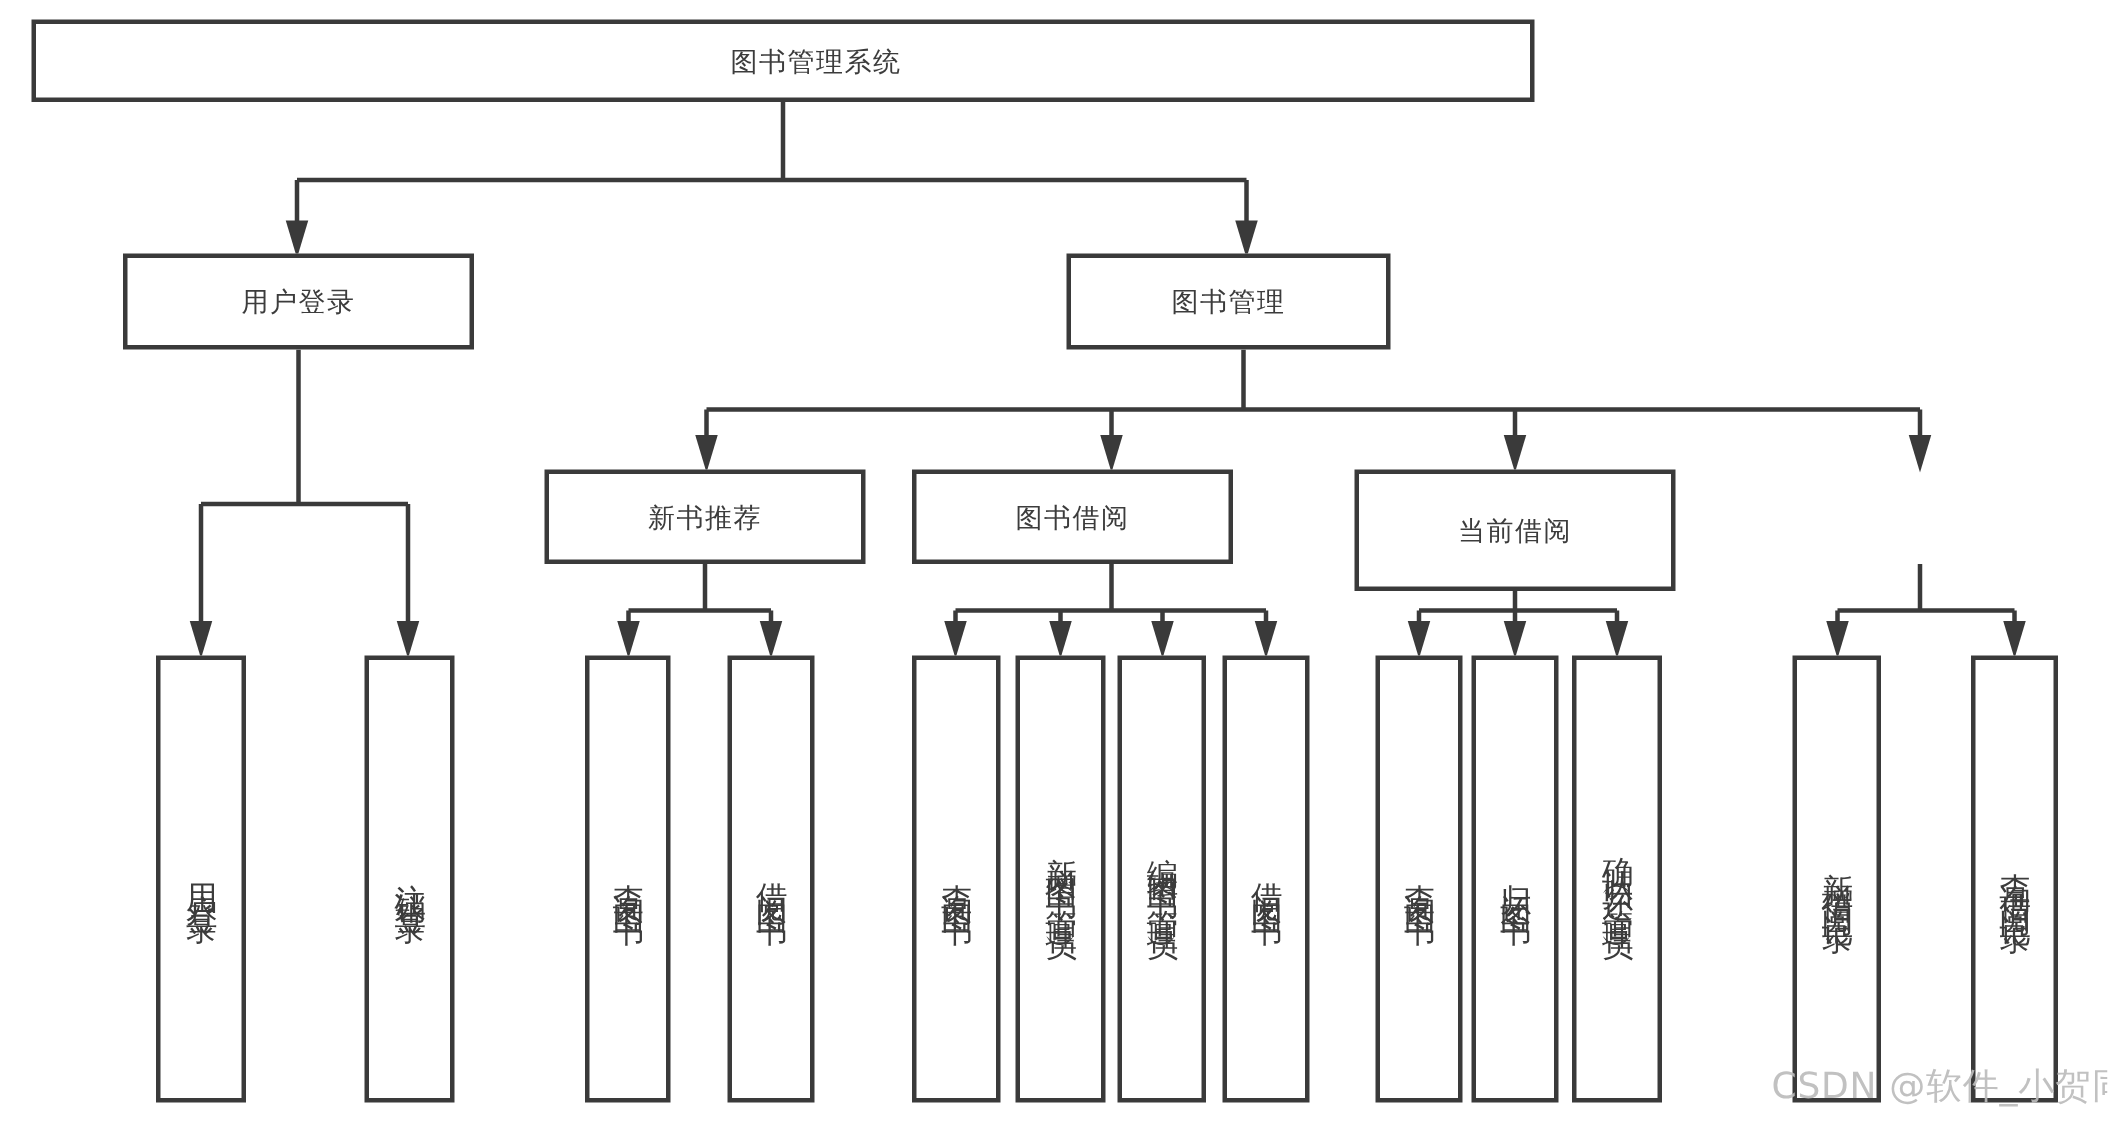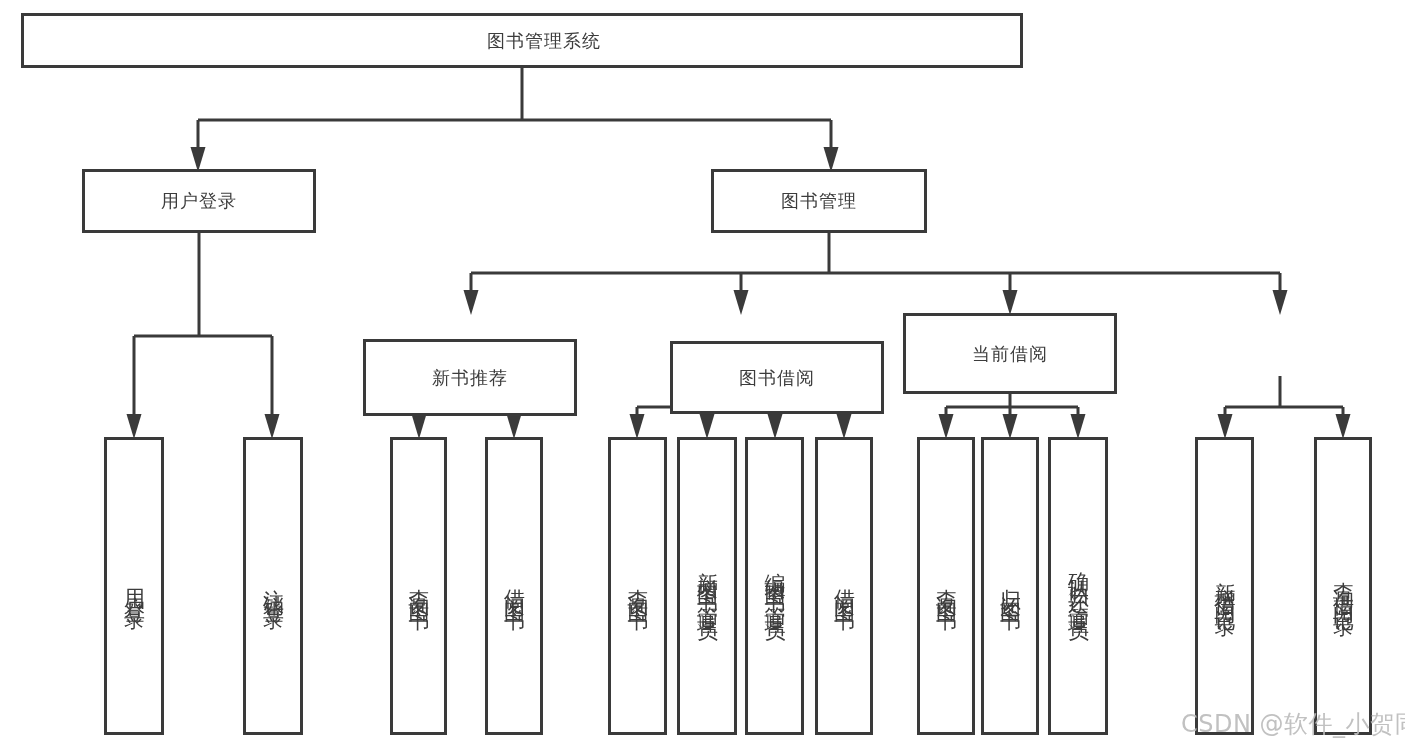--- a/index.html
+++ b/index.html
@@ -66,22 +66,22 @@
       <path d="M1225 439 L1217.5 414 L1232.5 414 Z"></path>
       <path d="M1343 439 L1335.5 414 L1350.5 414 Z"></path>
     </g>
   </svg>
 
   <div class="node h-node" style="left:21px;top:13px;width:1002px;height:55px;padding-left:44px;">图书管理系统</div>
 
   <div class="node h-node" style="left:82px;top:169px;width:234px;height:64px;">用户登录</div>
   <div class="node h-node" style="left:711px;top:169px;width:216px;height:64px;">图书管理</div>
 
-  <div class="node h-node" style="left:363px;top:313px;width:214px;height:77px;margin-top:26px;">新书推荐</div>
-  <div class="node h-node" style="left:670px;top:313px;width:214px;height:73px;margin-top:28px;">图书借阅</div>
+  <div class="node h-node" style="left:363px;top:313px;width:214px;height:63px;">新书推荐</div>
+  <div class="node h-node" style="left:608px;top:313px;width:214px;height:63px;">图书借阅</div>
   <div class="node h-node" style="left:903px;top:313px;width:214px;height:81px;">当前借阅</div>
 
   <div class="node v-node" style="left:104px;top:437px;width:60px;height:298px;">用户登录</div>
   <div class="node v-node" style="left:243px;top:437px;width:60px;height:298px;">注销登录</div>
 
   <div class="node v-node" style="left:390px;top:437px;width:57px;height:298px;">查询图书</div>
   <div class="node v-node" style="left:485px;top:437px;width:58px;height:298px;">借阅图书</div>
 
   <div class="node v-node" style="left:608px;top:437px;width:59px;height:298px;">查询图书</div>
   <div class="node v-node" style="left:677px;top:437px;width:60px;height:298px;">新增图书（管理员）</div>

